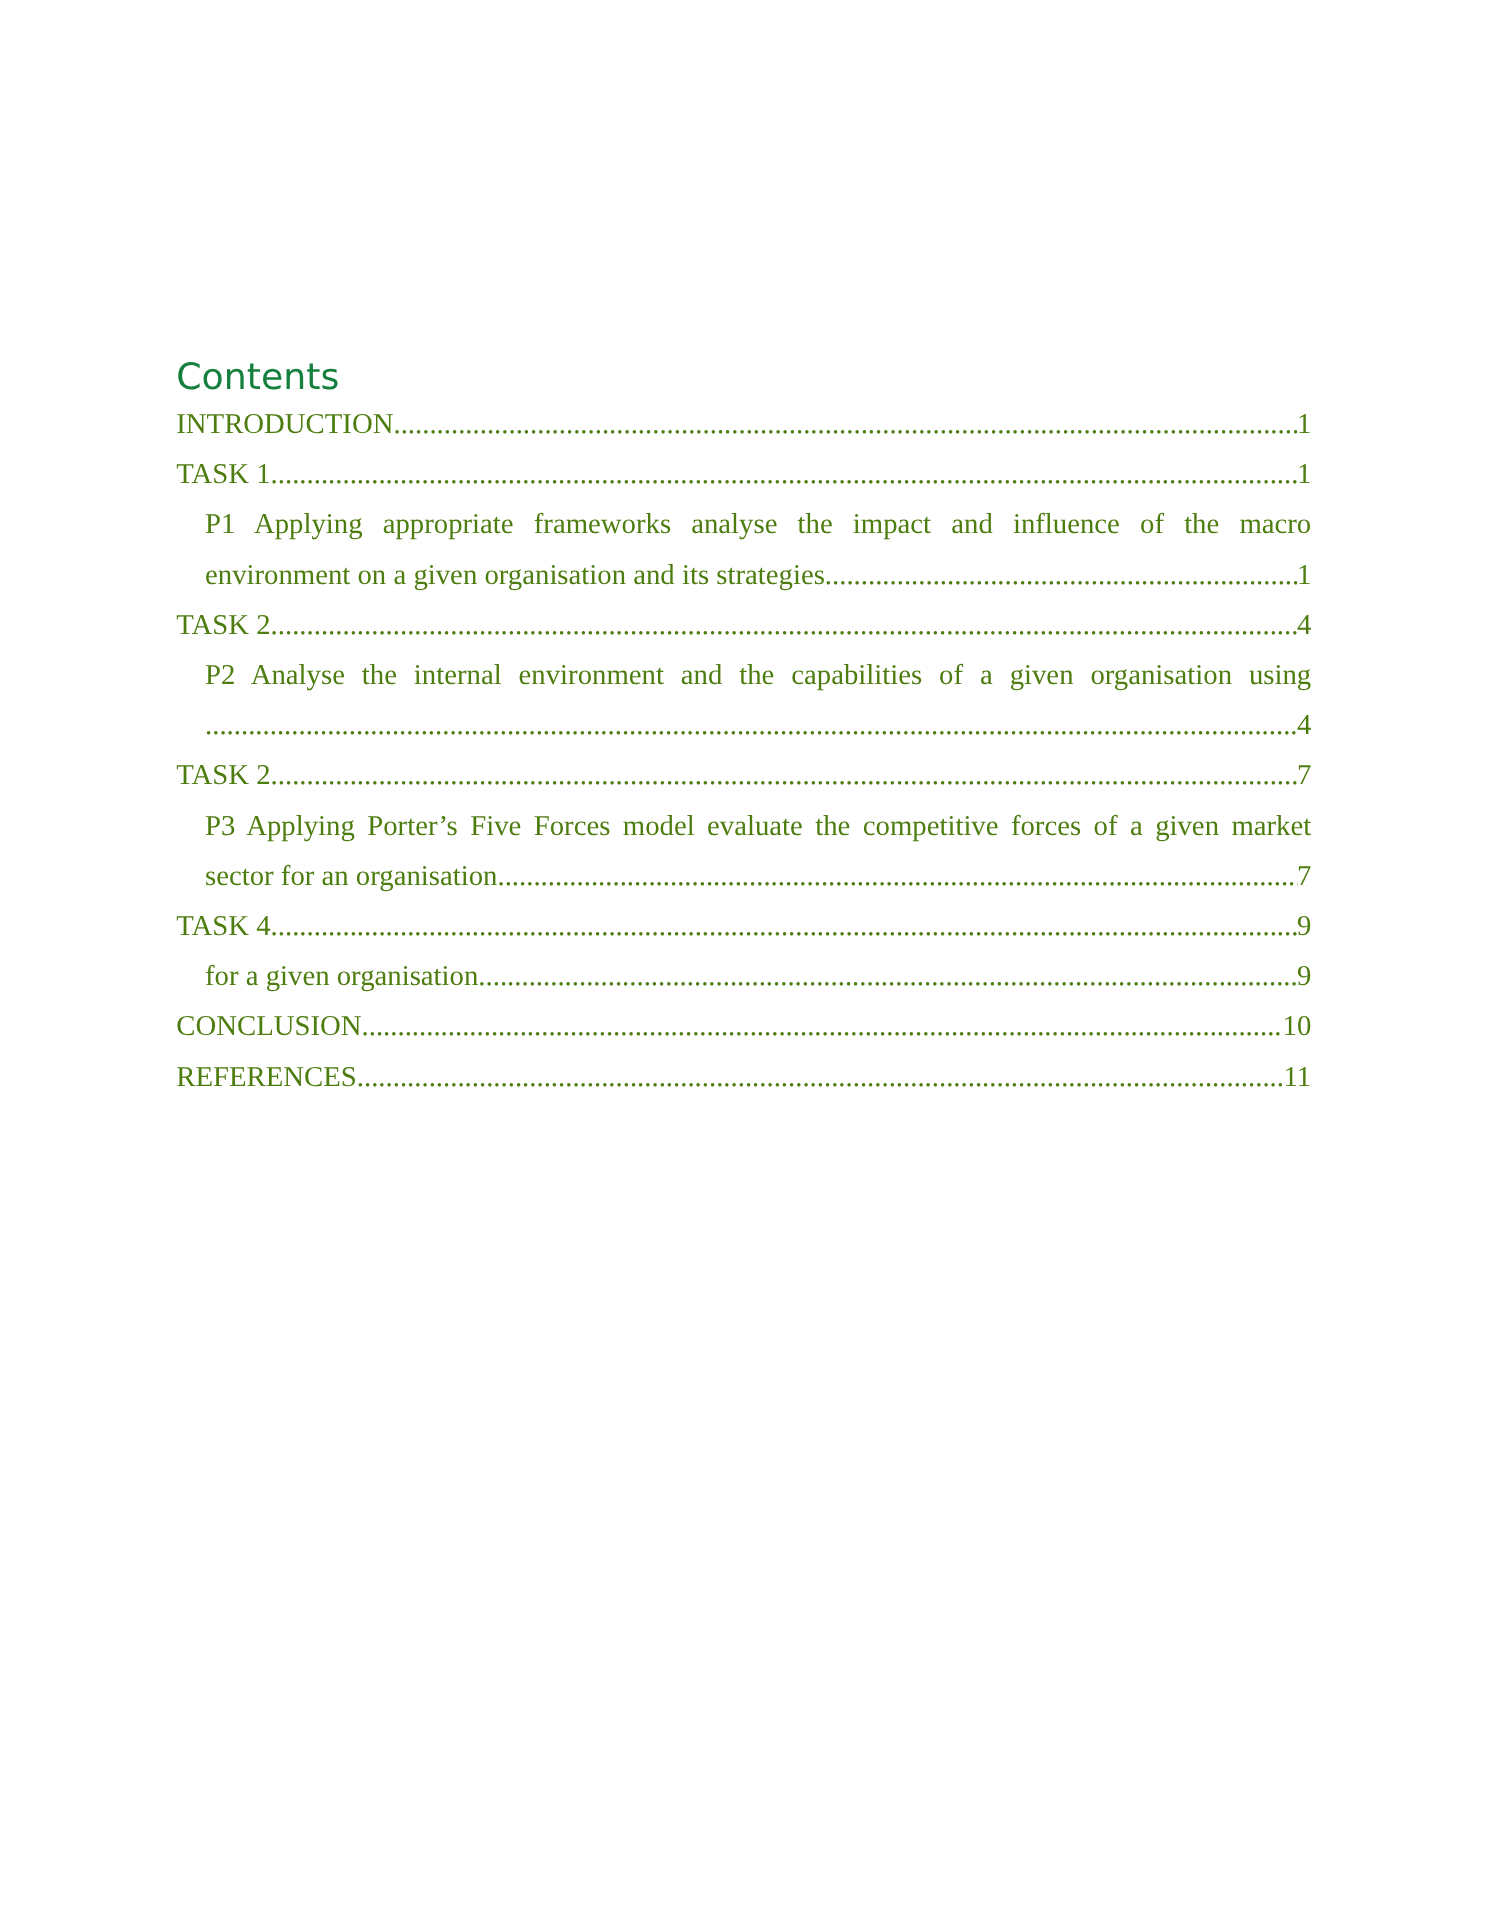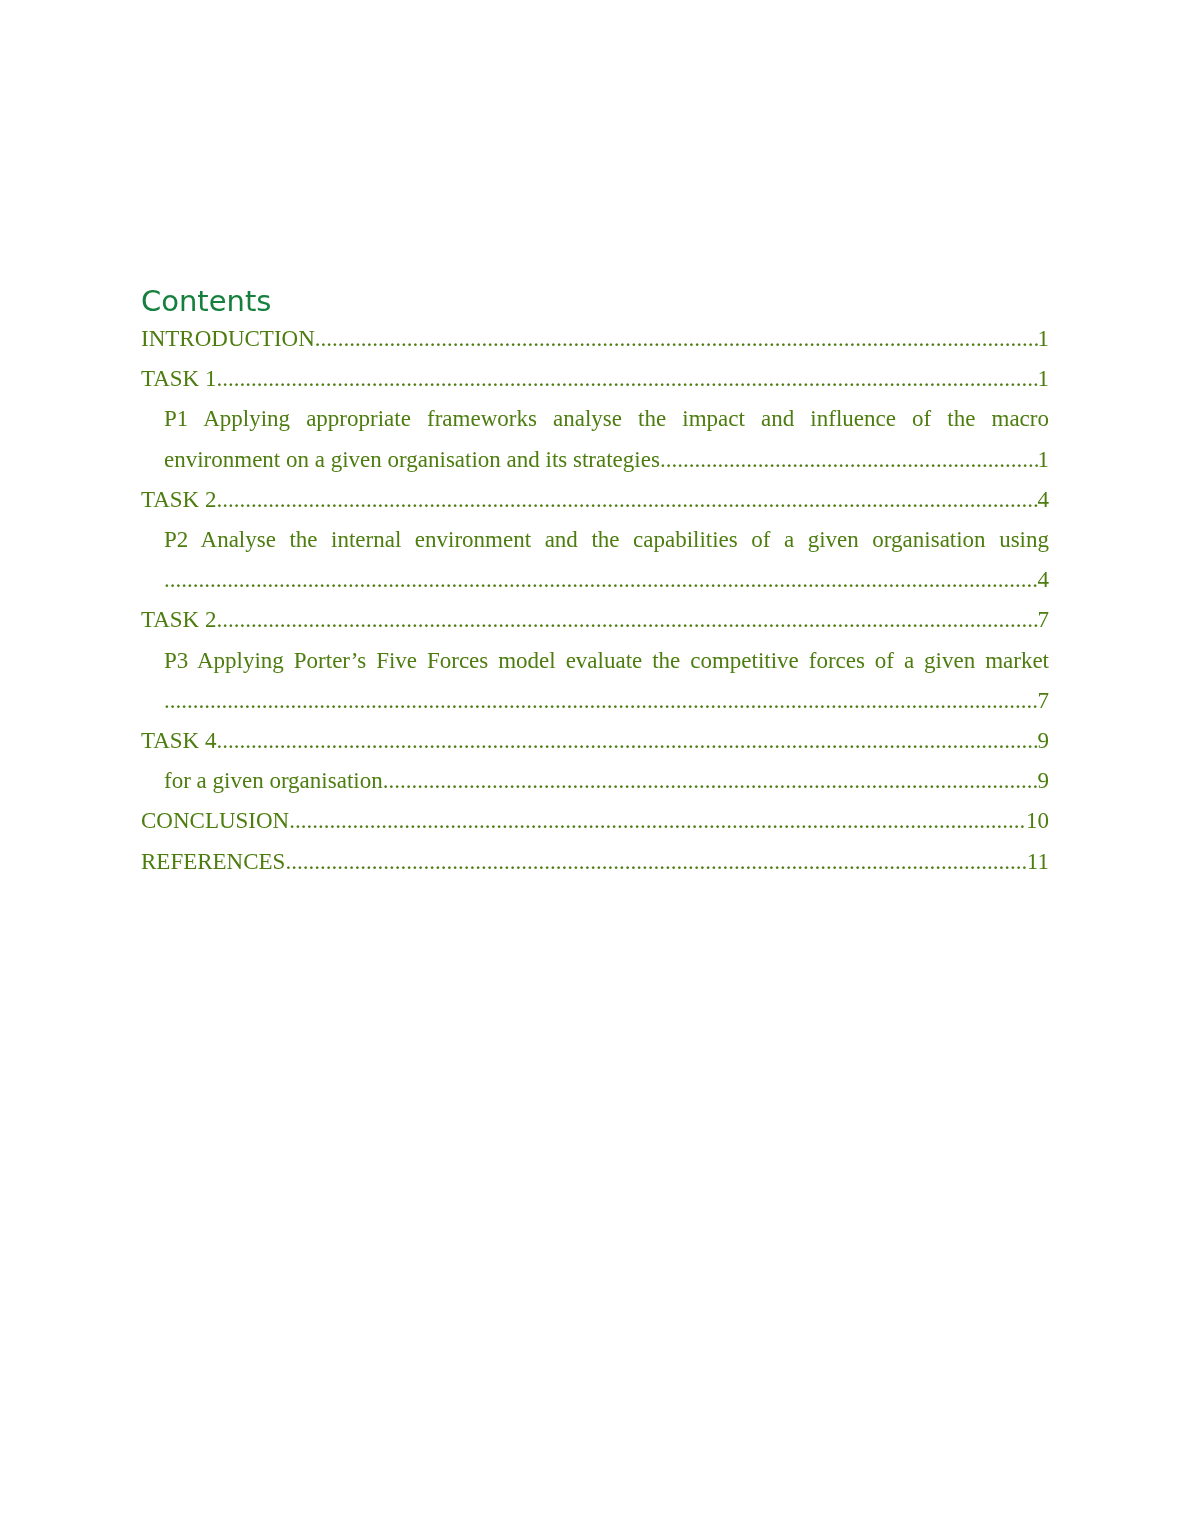--- a/index.html
+++ b/index.html
@@ -124,20 +124,21 @@
       <div class="entry-row">
         <span class="label">TASK 2</span>
         <span class="leader"></span>
         <span class="page-num">7</span>
       </div>
     </div>
 
     <div class="toc-entry level-2">
       <div class="justified-line">P3 Applying Porter’s Five Forces model evaluate the competitive forces of a given market</div>
       <div class="entry-row">
+        <span class="label">sector for an organisation</span>
         <span class="leader"></span>
         <span class="page-num">7</span>
       </div>
     </div>
 
     <div class="toc-entry level-1">
       <div class="entry-row">
         <span class="label">TASK 4</span>
         <span class="leader"></span>
         <span class="page-num">9</span>

